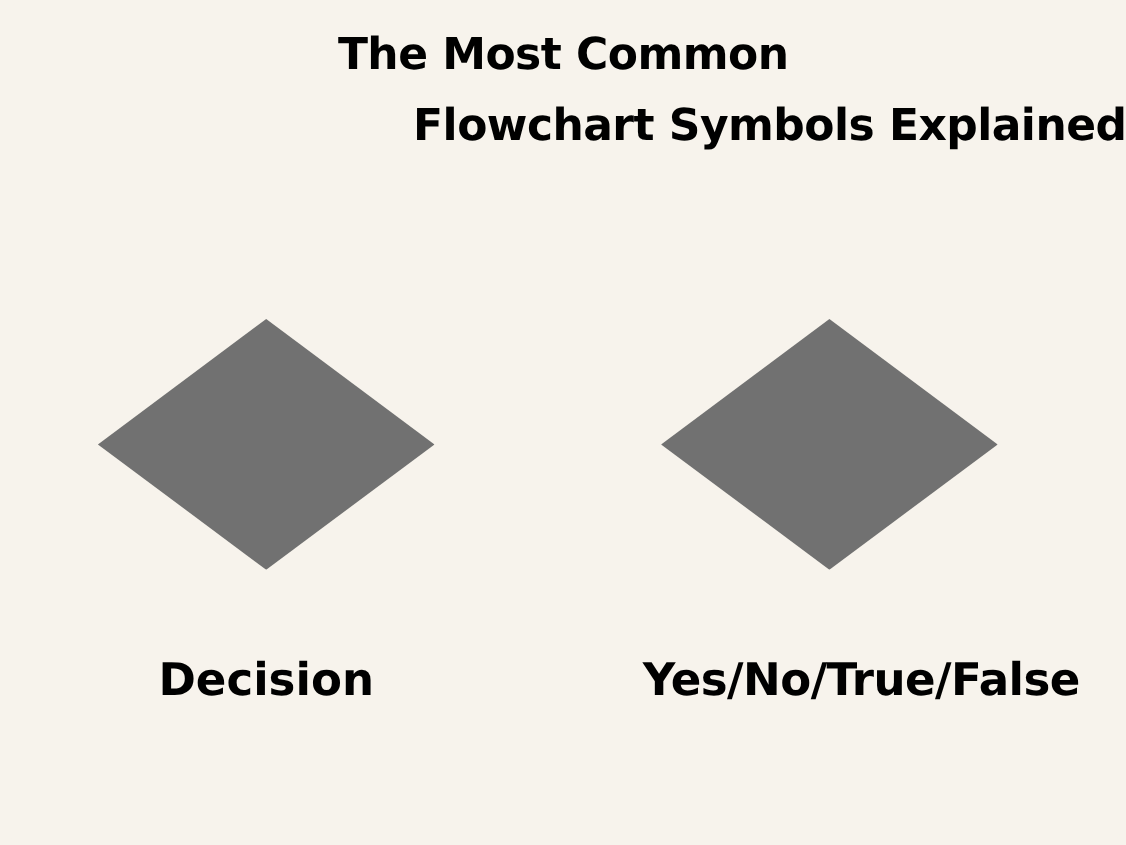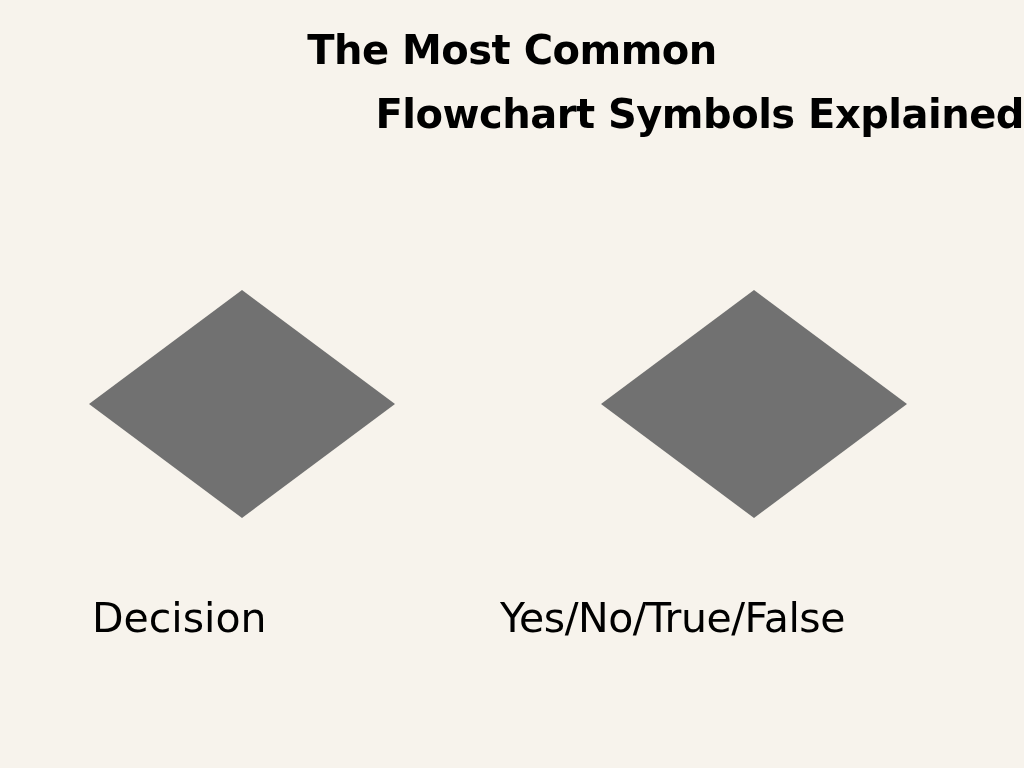--- a/index.html
+++ b/index.html
@@ -36,28 +36,28 @@
       position: absolute;
       top: 290px;
       width: 306px;
       height: 228px;
     }
     .diamond.d1 { left: 89px; }
     .diamond.d2 { left: 601px; }
     .label {
       position: absolute;
       top: 598px;
-      font-weight: normal;
+      font-weight: bold;
       font-size: 41px;
       line-height: 1;
-      text-align: left;
+      text-align: center;
       white-space: nowrap;
     }
     .label.l-dec { left: 92px; width: 300px; }
-    .label.l-yes { left: 500px; width: 470px; letter-spacing: -0.5px; }
+    .label.l-yes { left: 548px; width: 470px; letter-spacing: -0.5px; }
   </style>
 </head>
 <body>
 
 <div class="canvas">
   <h1 class="title l1">The Most Common</h1>
   <h1 class="title l2">Flowchart Symbols Explained</h1>
 
   <svg class="diamond d1" viewBox="0 0 306 228" width="306" height="228">
     <polygon points="153,0 306,114 153,228 0,114" fill="#717171"></polygon>

